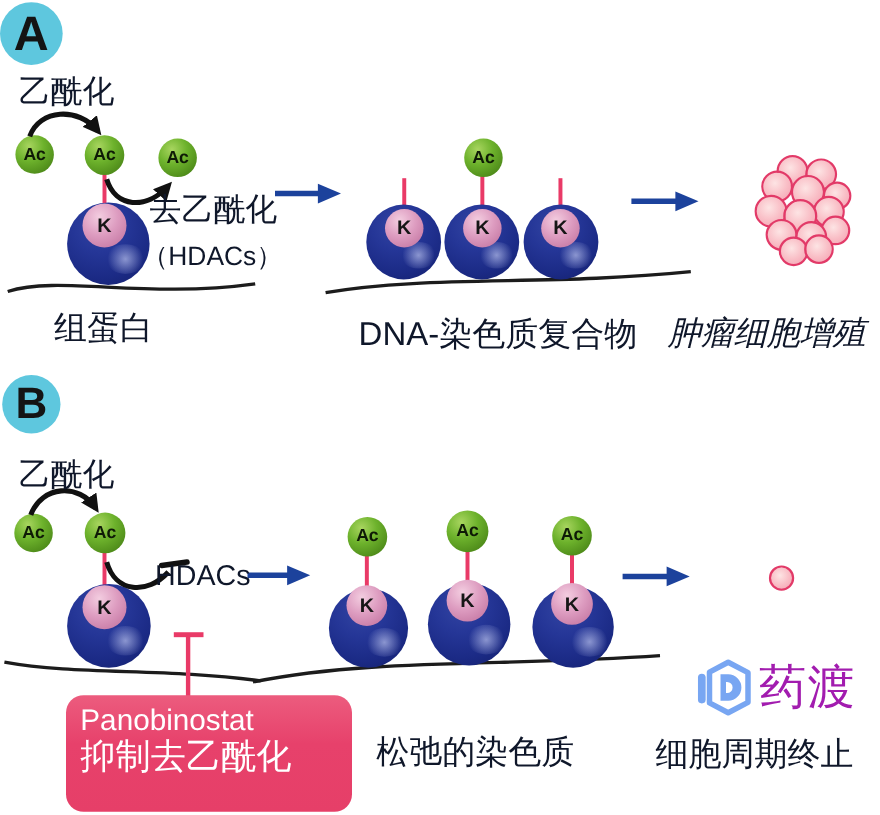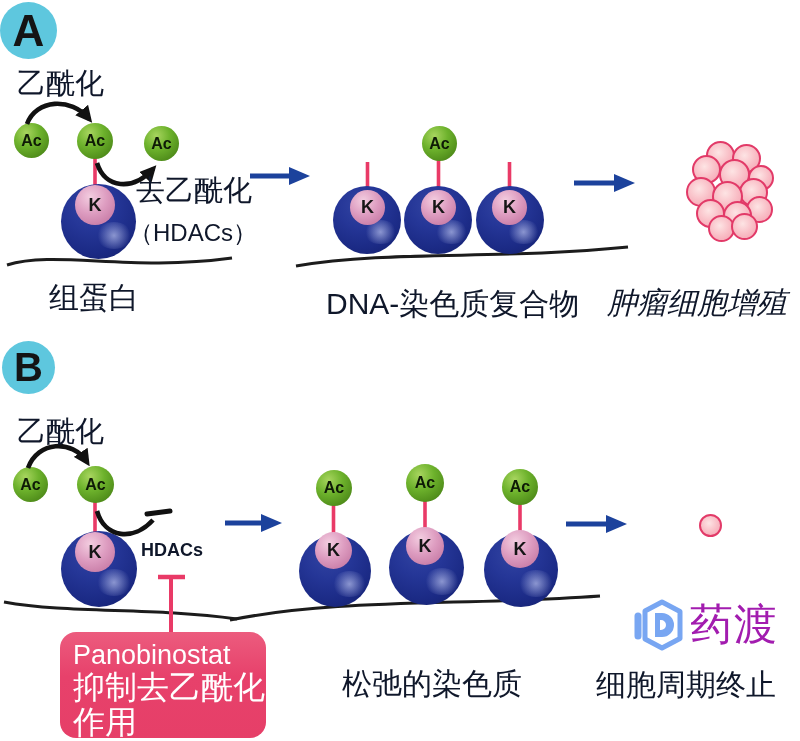--- a/index.html
+++ b/index.html
@@ -31,21 +31,21 @@
   .badge{
     position:absolute;border-radius:50%;background:#5ec7de;display:flex;align-items:center;
     justify-content:center;font-weight:bold;color:#141414;z-index:4;
   }
   .cluster{position:absolute;z-index:2;}
   .cell{
     position:absolute;border-radius:50%;box-sizing:border-box;border:2.5px solid #e23a68;
     background:radial-gradient(circle at 42% 38%, #fde4e4 0%, #f9bec6 52%, #f3a0b0 100%);
   }
   .inhibitor-box{
-    position:absolute;left:60px;top:632px;width:206px;height:106px;border-radius:16px;
+    position:absolute;left:60px;top:632px;width:260px;height:106px;border-radius:16px;
     background:linear-gradient(180deg,#ec5c7e 0%,#e7416b 42%,#e63f68 100%);
     color:#ffffff;z-index:4;box-sizing:border-box;padding:8px 0 0 13px;
   }
   .inhibitor-box .drug{font-size:27px;line-height:30px;}
   .inhibitor-box .eff{font-size:32px;line-height:35px;}
   .logo{position:absolute;left:634px;top:596px;display:flex;align-items:center;z-index:4;}
   .logo-text{font-size:43px;color:#a21caf;margin-left:6px;letter-spacing:1px;}
 </style>
 </head>
 <body>
@@ -139,26 +139,25 @@
     <span>Ac</span>
   </div>
 <div class="ball ac" style="left:77px;top:466px;width:37px;height:37px;">
     <span>Ac</span>
   </div>
 
 <div class="sphere" style="left:61px;top:531px;width:76px;height:76px;"></div>
 <div class="ball k" style="left:75px;top:532px;width:40px;height:40px;">
     <span>K</span>
   </div>
-<div class="label" style="left:141px;top:540px;font-size:18px;font-weight:bold;">HDACs</div>
+<div class="label" style="left:141px;top:508px;font-size:26px;">HDACs</div>
 
 <div class="inhibitor-box">
   <div class="drug">Panobinostat</div>
   <div class="eff">抑制去乙酰化</div>
-  <div class="eff">作用</div>
 </div>
 
 <div class="sphere" style="left:299px;top:535px;width:72px;height:72px;"></div>
 <div class="sphere" style="left:389px;top:530px;width:75px;height:75px;"></div>
 <div class="sphere" style="left:484px;top:533px;width:74px;height:74px;"></div>
 <div class="ball k" style="left:315px;top:532px;width:37px;height:37px;">
     <span>K</span>
   </div>
 <div class="ball k" style="left:406px;top:527px;width:38px;height:38px;">
     <span>K</span>

